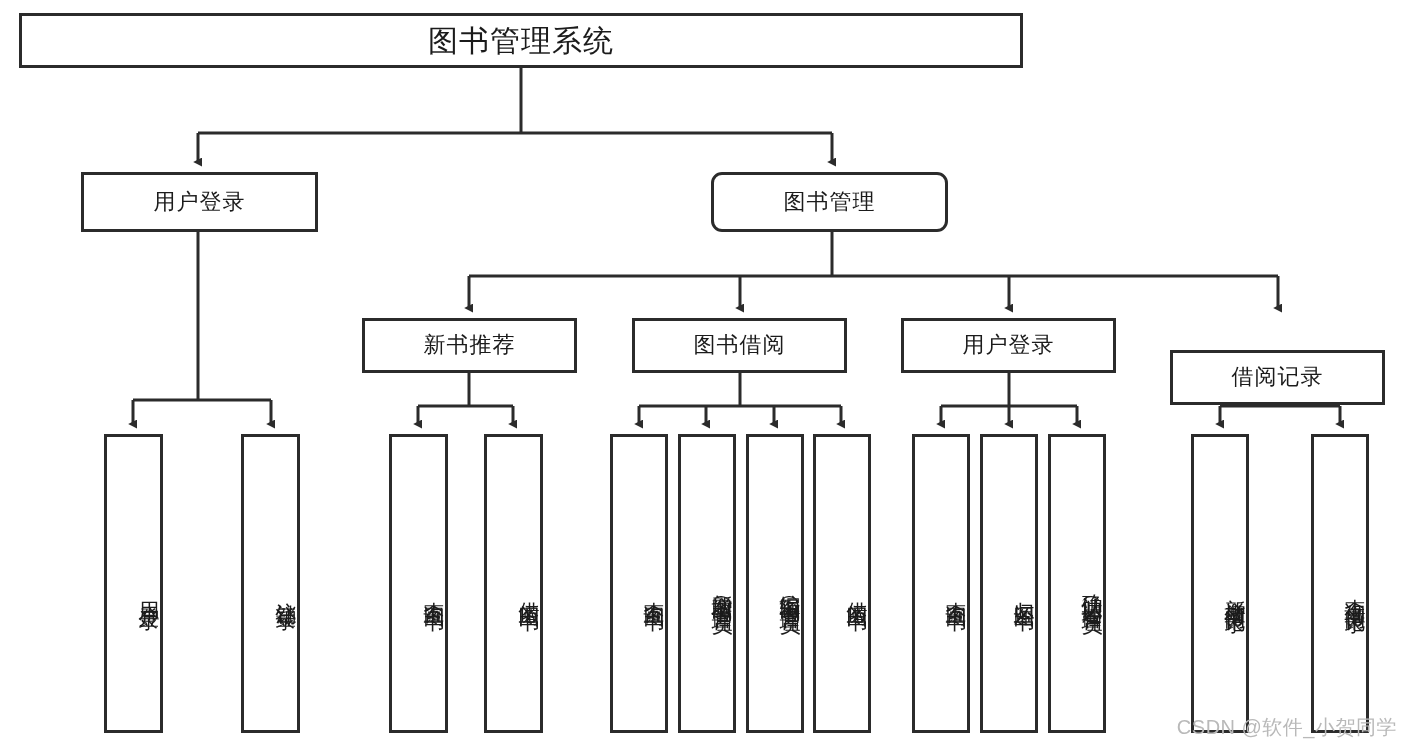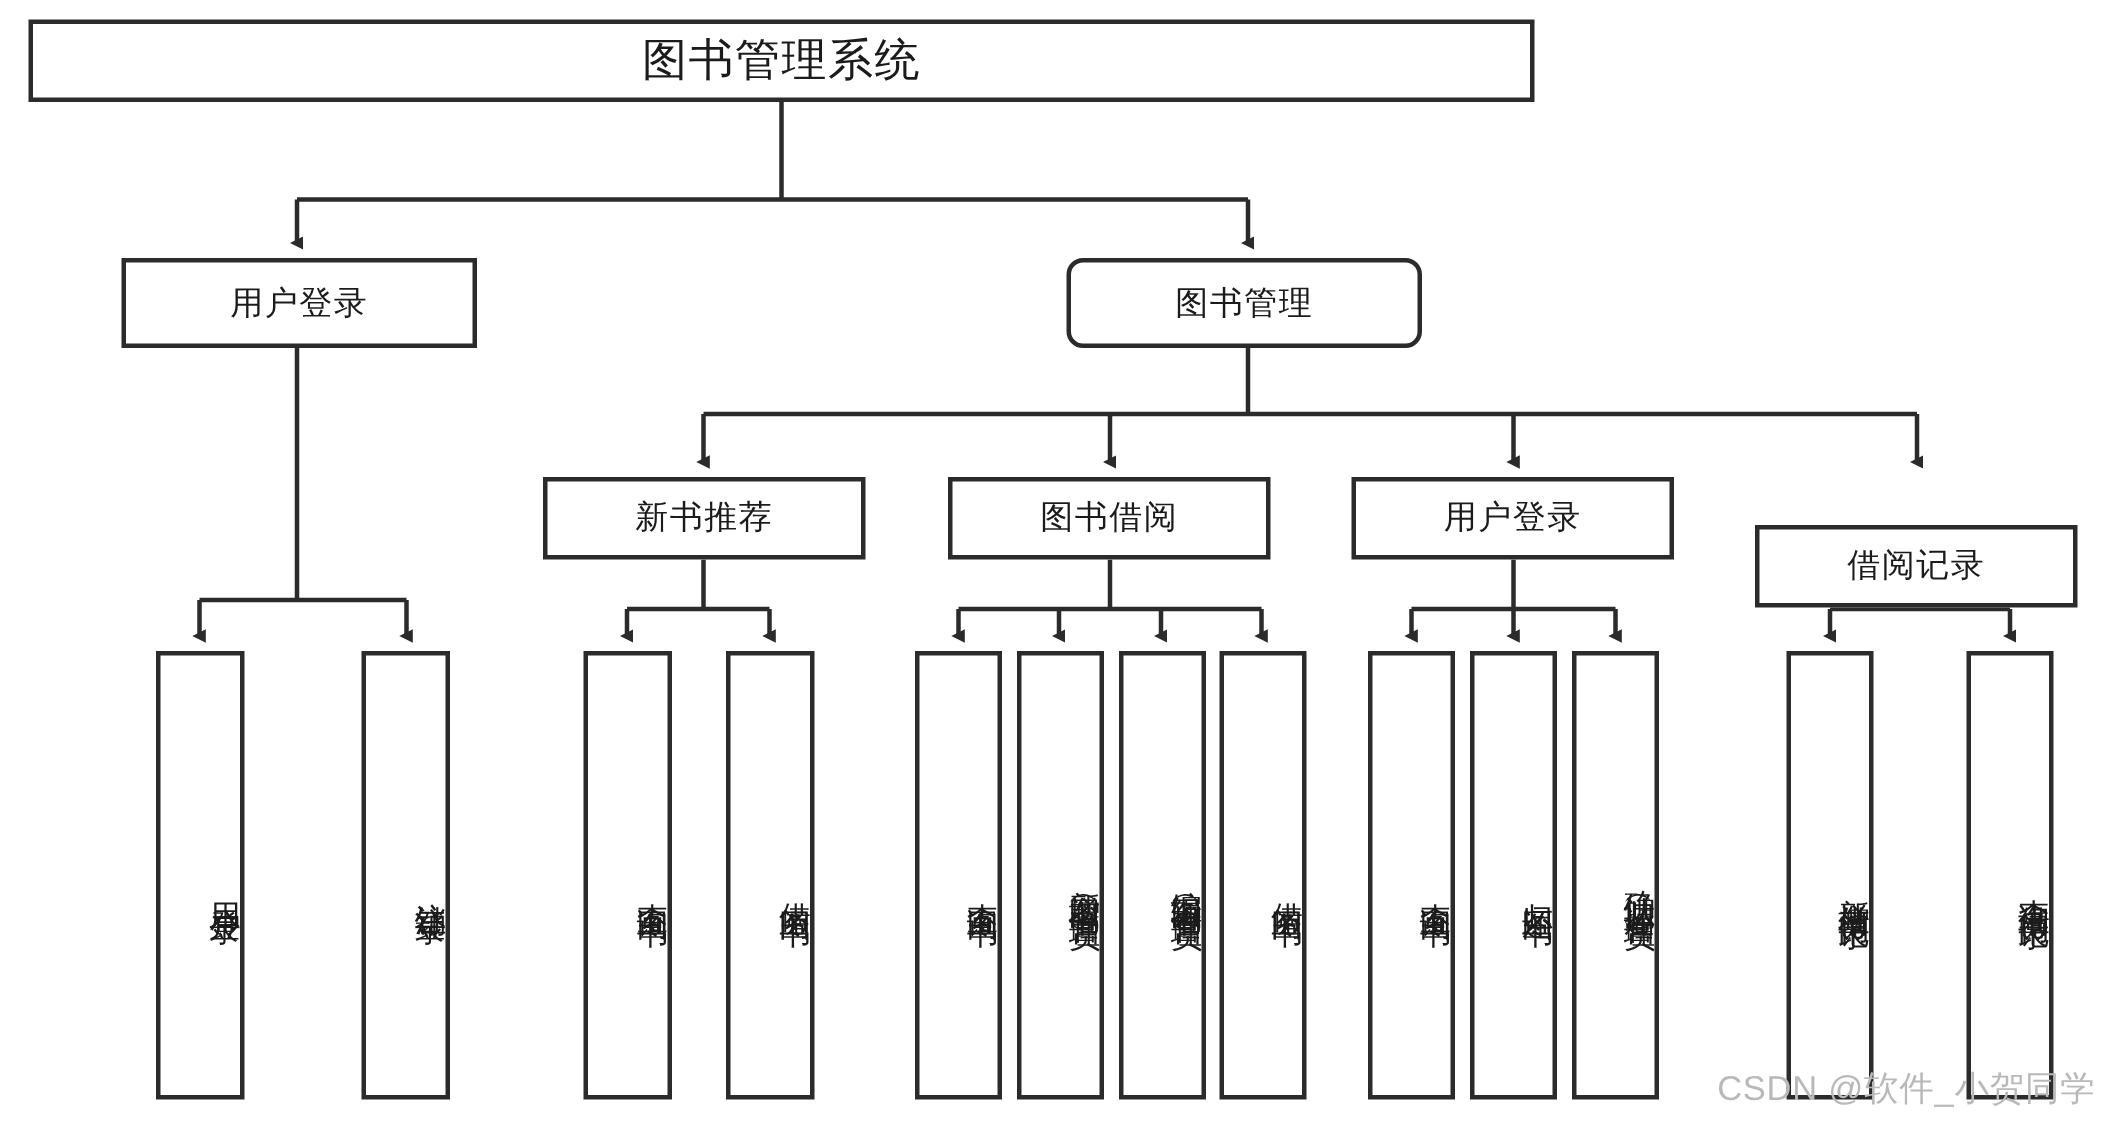--- a/index.html
+++ b/index.html
@@ -59,21 +59,21 @@
   .node-leaf .leaf-text {
     writing-mode: vertical-rl;
     text-orientation: upright;
     white-space: normal;
     display: block;
   }
   #watermark {
     position: absolute;
     right: 8px;
     bottom: 6px;
-    font-size: 23px;
+    font-size: 20px;
     color: #b9b9b9;
     white-space: nowrap;
     z-index: 5;
     letter-spacing: 0.5px;
   }
 </style>
 </head>
 <body>
 
 <div id="diagram-root">

